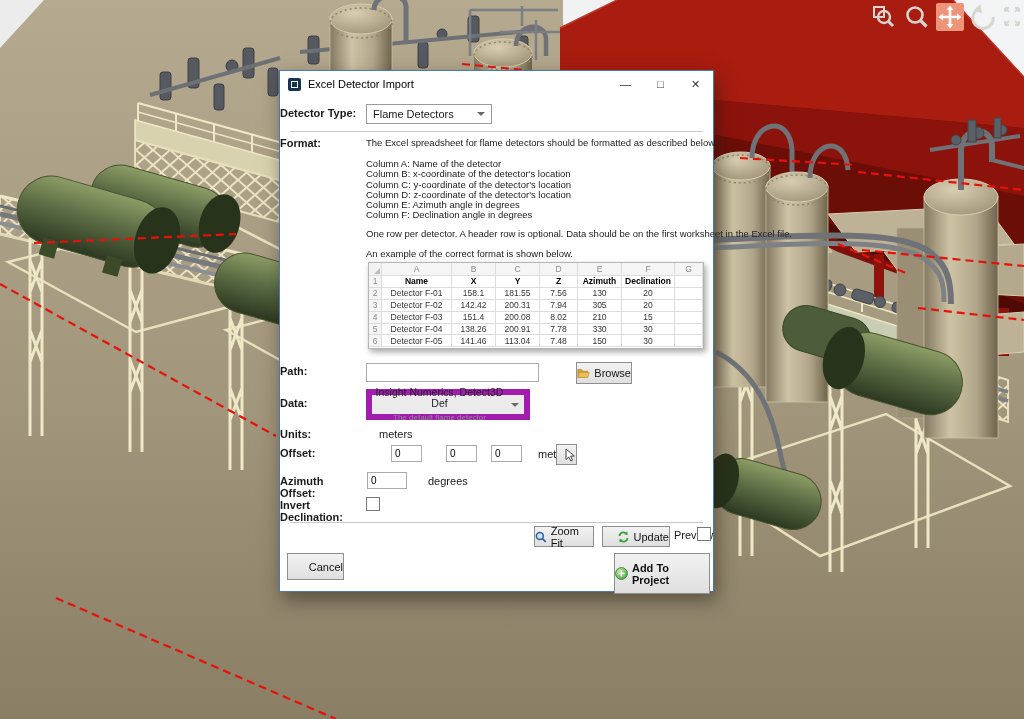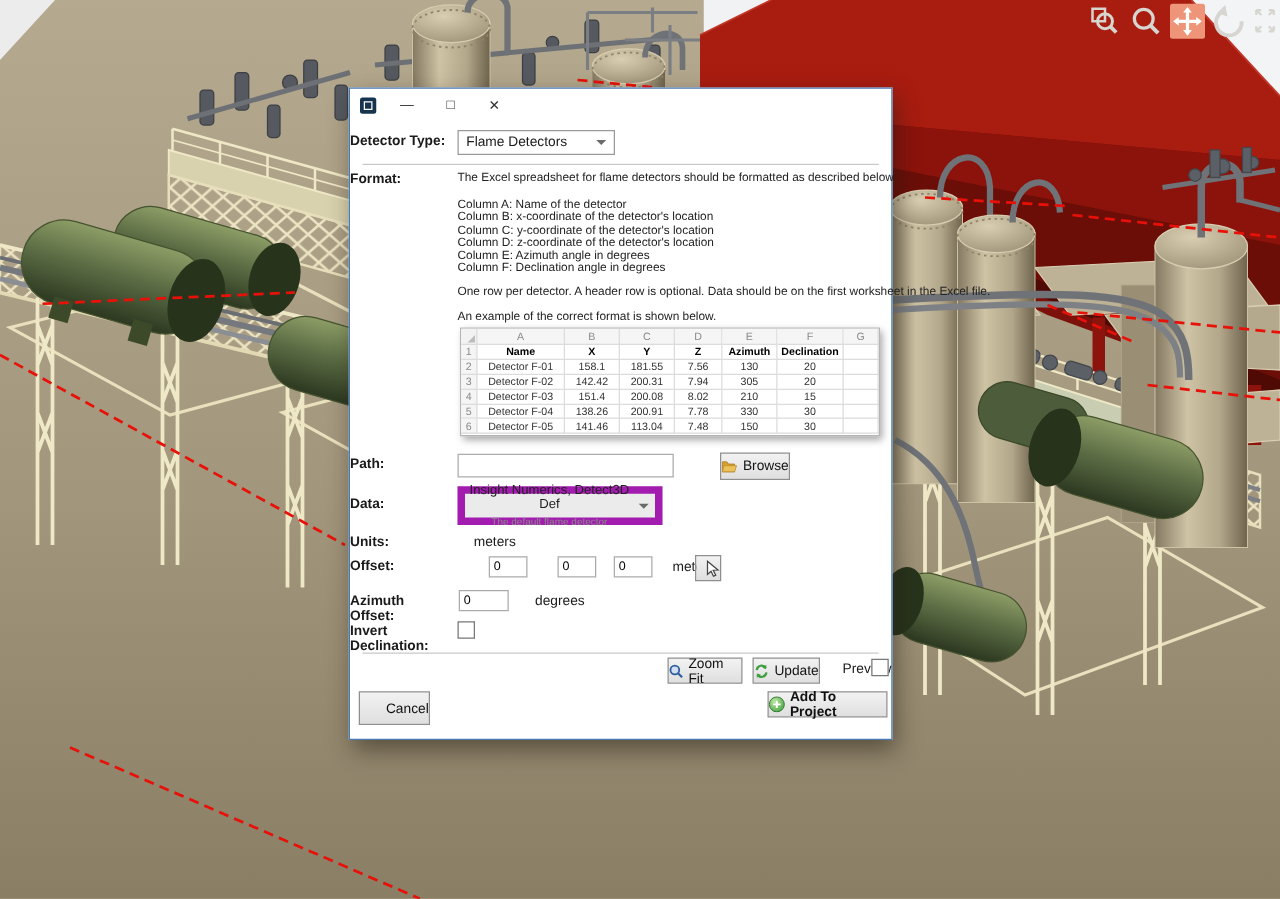--- a/index.html
+++ b/index.html
@@ -324,20 +324,21 @@
         <path d="M12,15 L16,19 M16,19 h-4 M16,19 v-4"></path>
     </svg>
   </div>
 </div>
 
 <div class="dlg">
   <div class="tbar">
     <span class="appico">
         <span></span>
       </span>
+    <span class="ttl">Excel Detector Import</span>
     <span class="wbtn">—</span>
     <span class="wbtn">□</span>
     <span class="wbtn">✕</span>
   </div>
 
   <div class="lbl" style="top:36px">Detector Type:</div>
   <div class="combo" style="left:86px;top:33px;width:126px;height:20px">
     <span class="cv">Flame Detectors</span>
     <span class="caret"></span>
   </div>
@@ -463,36 +464,36 @@
 
   <div class="hr" style="top:451px"></div>
 
   <div class="btn" style="left:254px;top:455px;width:60px;height:21px">
     <svg width="12" height="12" viewBox="0 0 12 12">
       <circle cx="5" cy="5" r="3.6" fill="#cfe0f2" stroke="#2f5f9e" stroke-width="1.5"></circle>
       <path d="M7.8,7.8 L11,11" stroke="#2f5f9e" stroke-width="1.8"></path>
     </svg>
     <span>Zoom Fit</span>
   </div>
-  <div class="btn" style="left:322px;top:455px;width:54px;height:21px">
+  <div class="btn" style="left:322px;top:455px;width:68px;height:21px">
     <svg width="13" height="12" viewBox="0 0 13 12" fill="none">
       <path d="M2.5,5 A4,4 0 0 1 10,3.4" stroke="#3f9e3f" stroke-width="1.8"></path>
       <path d="M10.5,0.5 L10.3,4.2 L7,3 Z" fill="#3f9e3f"></path>
       <path d="M10.5,7 A4,4 0 0 1 3,8.6" stroke="#3f9e3f" stroke-width="1.8"></path>
       <path d="M2.5,11.5 L2.7,7.8 L6,9 Z" fill="#3f9e3f"></path>
     </svg>
     <span>Update</span>
   </div>
   <div class="small-static" style="left:381px;top:458px">Preview</div>
   <div class="cb" style="left:417px;top:456px"></div>
 
   <div class="btn" style="left:7px;top:482px;width:57px;height:27px">
     <span>Cancel</span>
   </div>
-  <div class="btn" style="left:334px;top:482px;width:96px;height:21px;font-weight:bold">
+  <div class="btn" style="left:334px;top:482px;width:96px;height:41px;font-weight:bold">
     <svg width="13" height="13" viewBox="0 0 13 13">
       <defs>
           <radialGradient id="gAdd" cx="0.35" cy="0.3" r="0.9">
         <stop offset="0" stop-color="#b9e69c"></stop>
             <stop offset="1" stop-color="#3f9e3f"></stop>
       </radialGradient>
         </defs>
       <circle cx="6.5" cy="6.5" r="6" fill="url(#gAdd)" stroke="#2f7a2f" stroke-width="0.8"></circle>
       <path d="M6.5,3.5 V9.5 M3.5,6.5 H9.5" stroke="#fff" stroke-width="1.6"></path>
     </svg>

